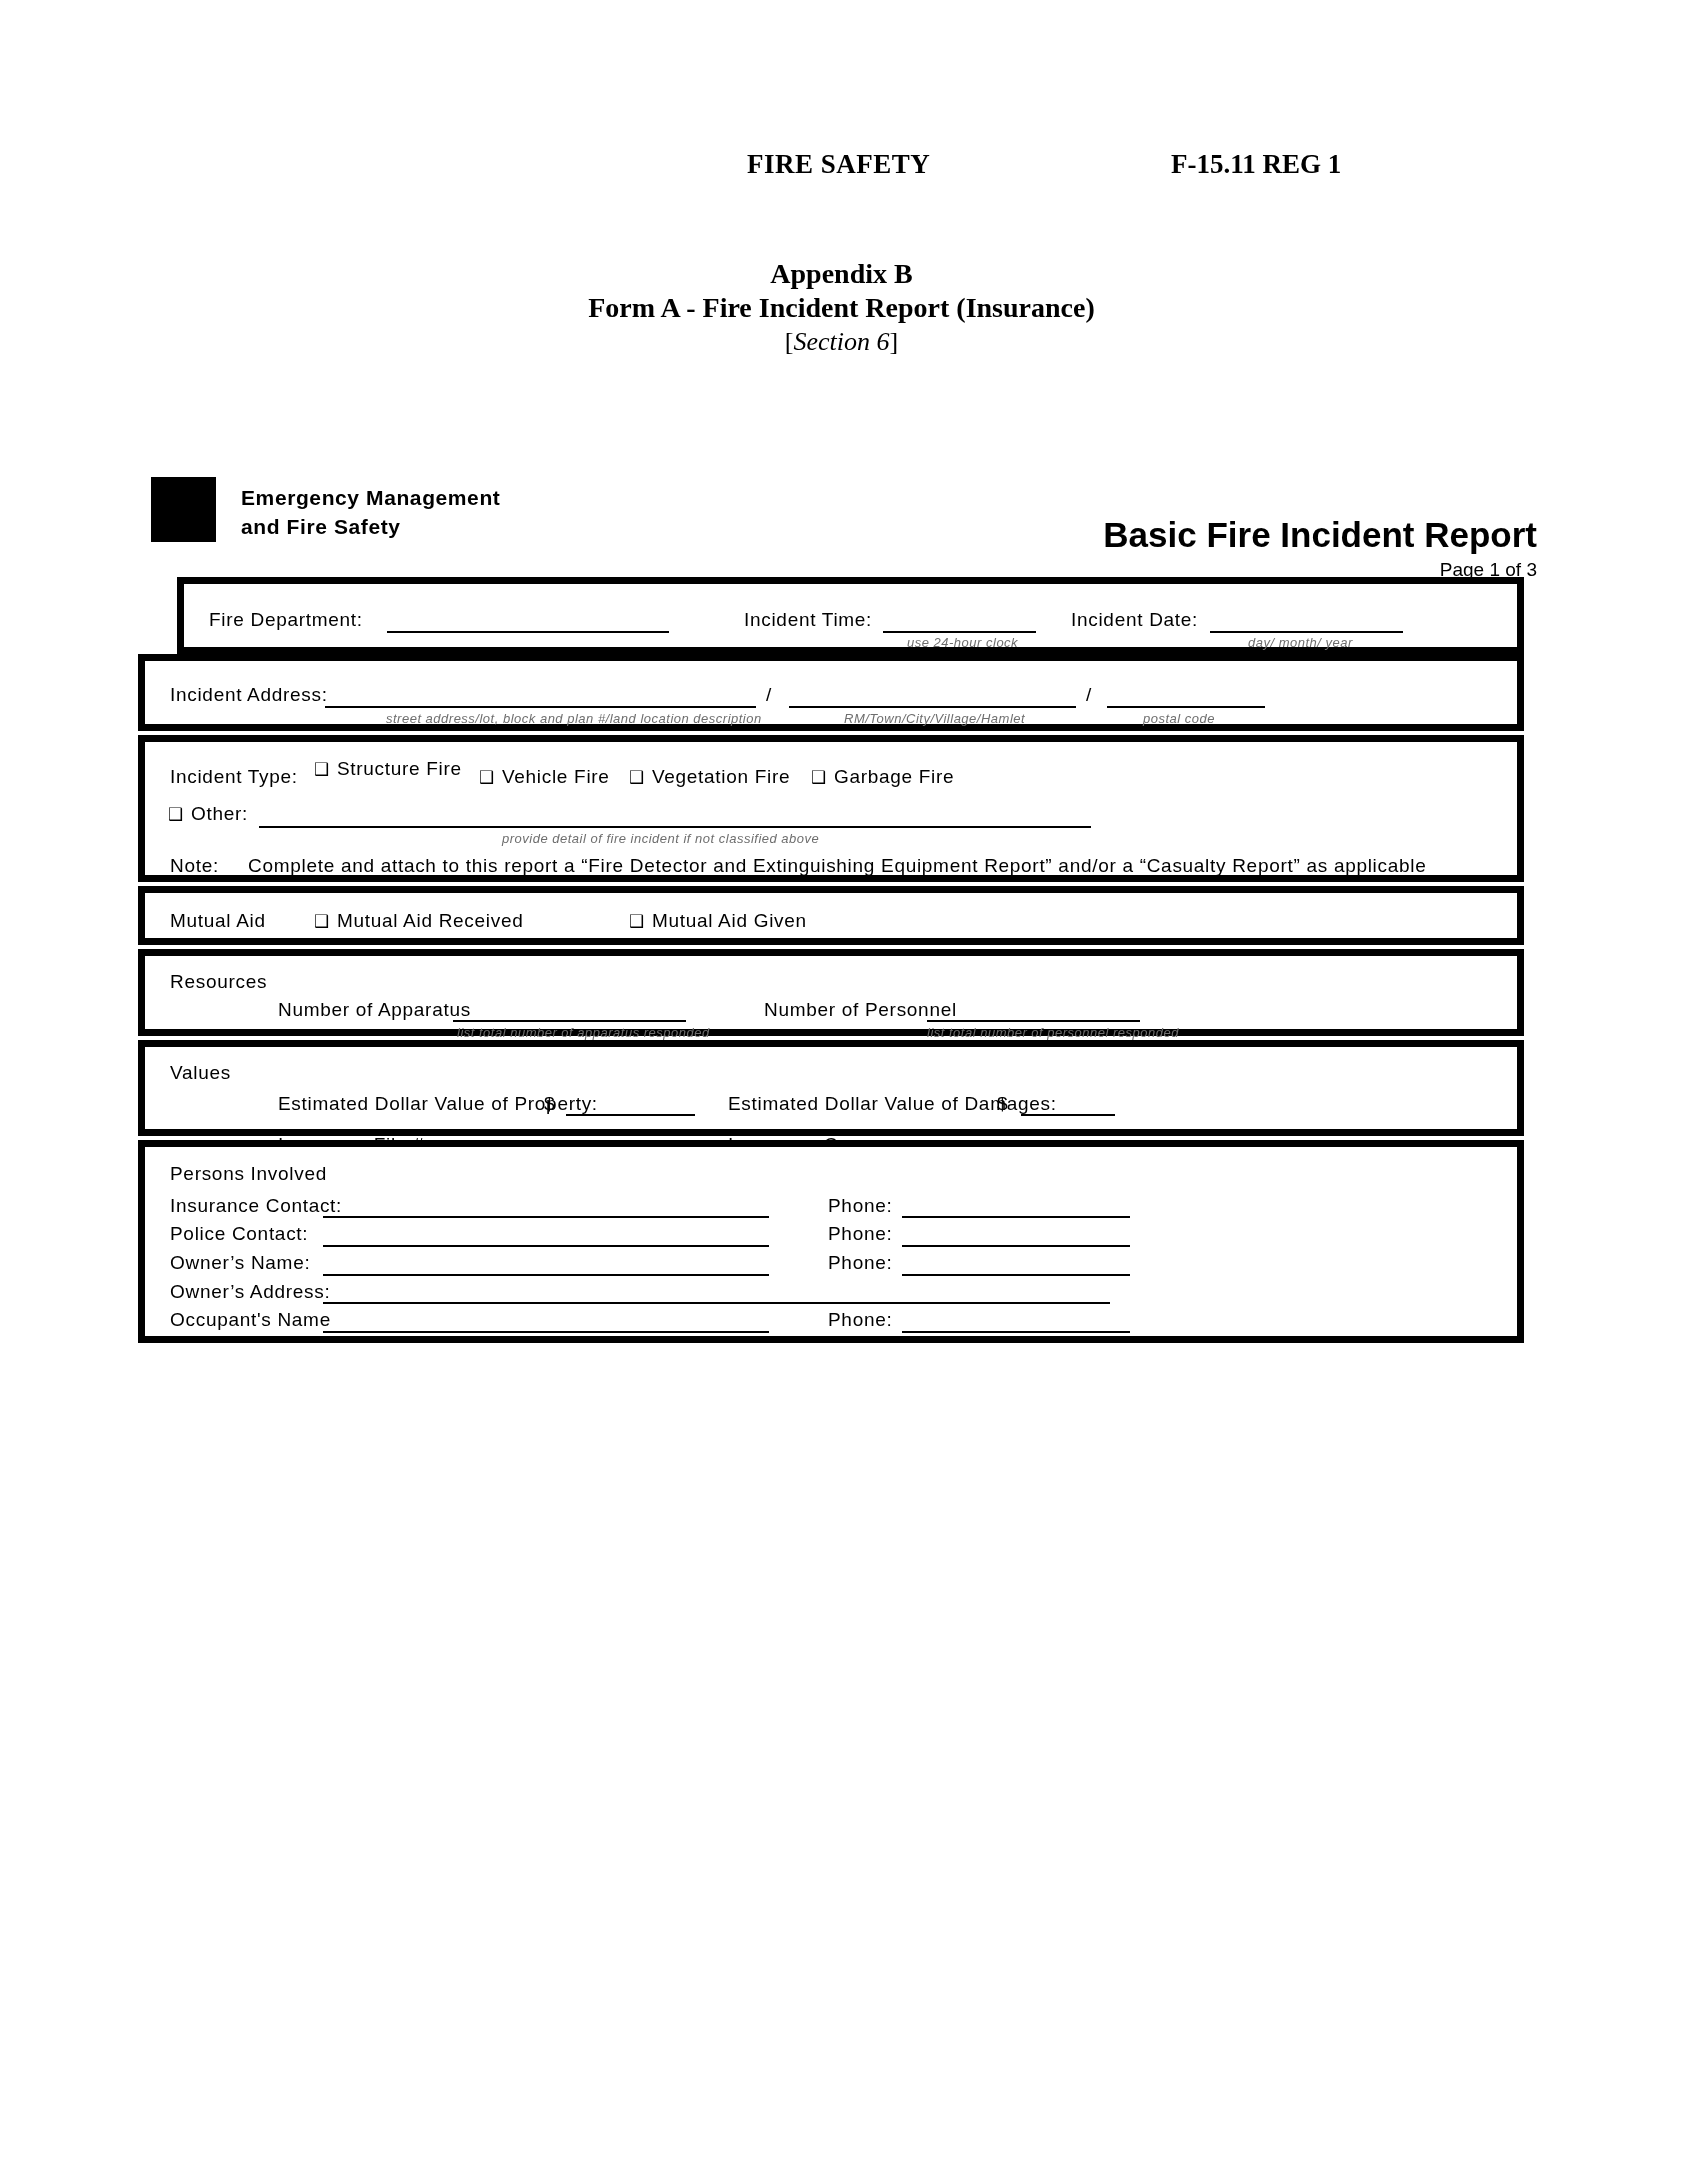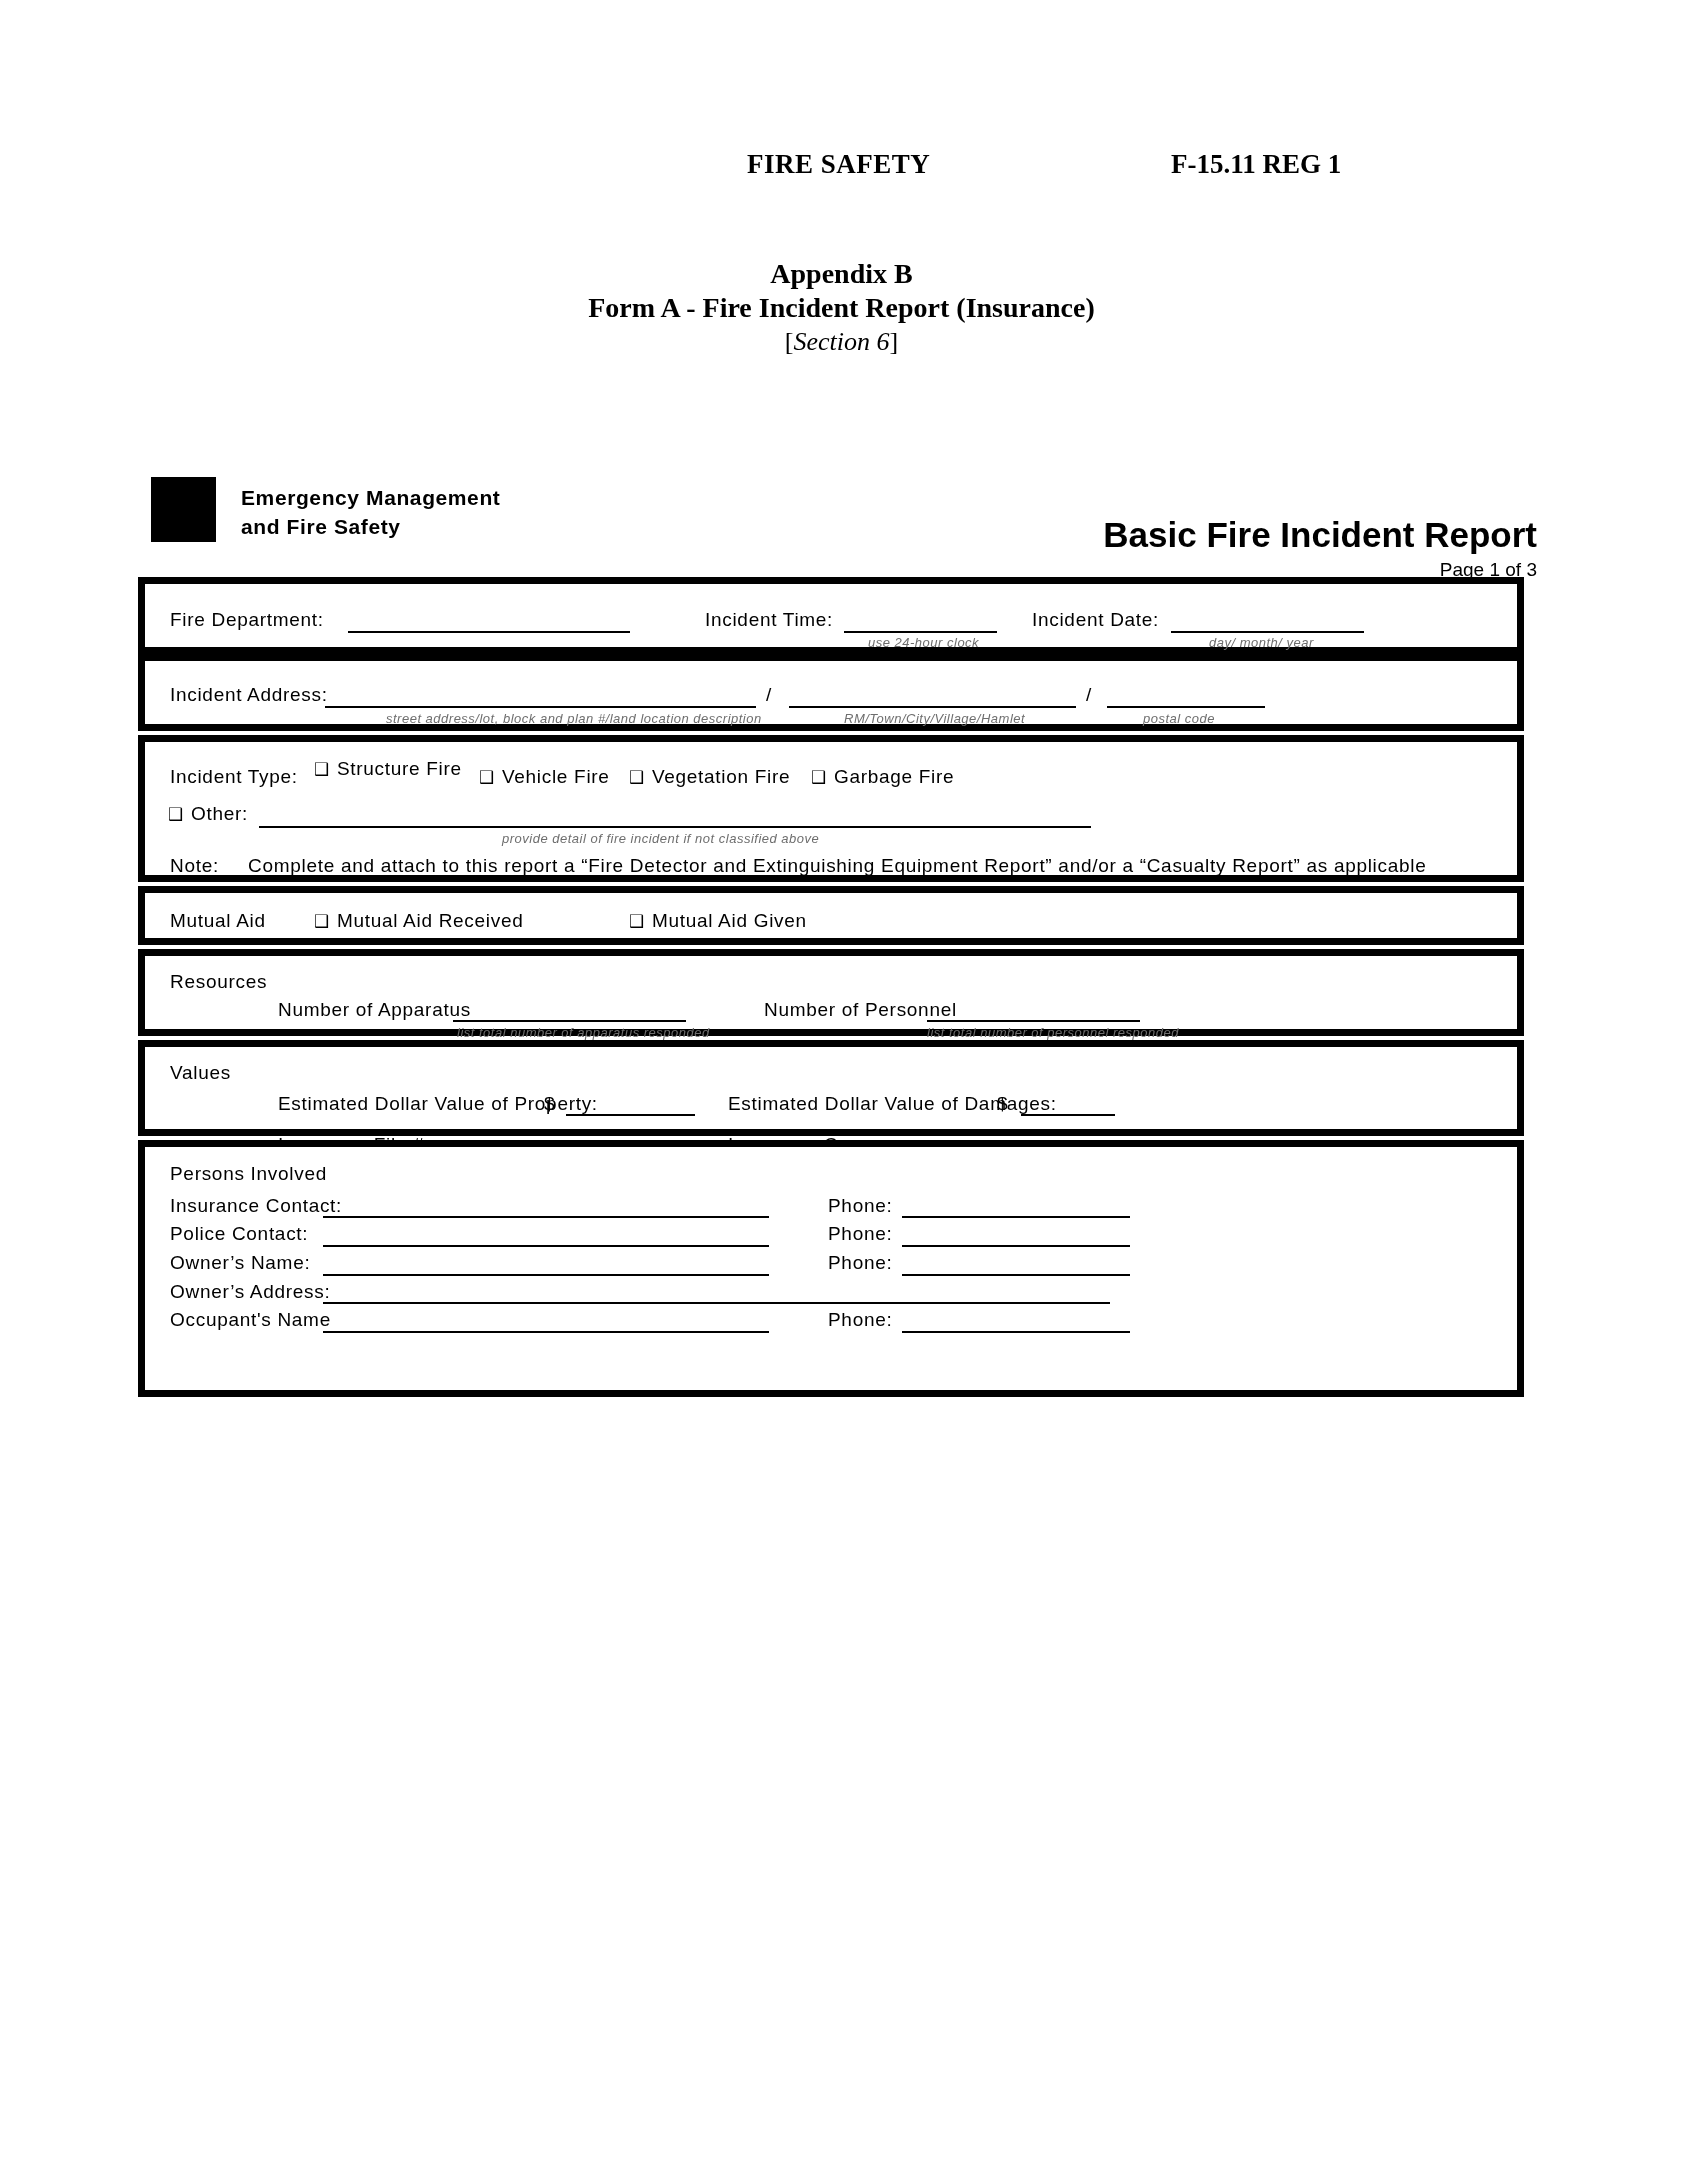--- a/index.html
+++ b/index.html
@@ -116,21 +116,21 @@
     top: 577px;
     width: 1386px;
   }
   .box {
     border: 7px solid #000000;
     position: relative;
     box-sizing: border-box;
     margin-bottom: 4px;
     background: #ffffff;
   }
-  .box.nogap { margin-bottom: 0; }
+  .box.nogap { margin-bottom: 0; margin-left: 39px; }
 
   .lbl {
     font-size: 19px;
     letter-spacing: 0.7px;
     white-space: nowrap;
   }
   .hint {
     font-size: 13px;
     font-style: italic;
     color: #6e6e6e;
@@ -154,21 +154,21 @@
     margin-right: 7px;
   }
 
   
   .sec-dept     { height: 77px; }
   .sec-address  { height: 77px; }
   .sec-type     { height: 147px; }
   .sec-mutual   { height: 59px; }
   .sec-resource { height: 87px; }
   .sec-values   { height: 96px; }
-  .sec-persons  { height: 257px; }
+  .sec-persons  { height: 203px; }
 </style>
 </head>
 <body>
 
 <div class="doc-head">
   <div class="doc-head-row">
     <div class="doc-head-left">FIRE SAFETY</div>
     <div class="doc-head-right">F-15.11 REG 1</div>
   </div>
 </div>

